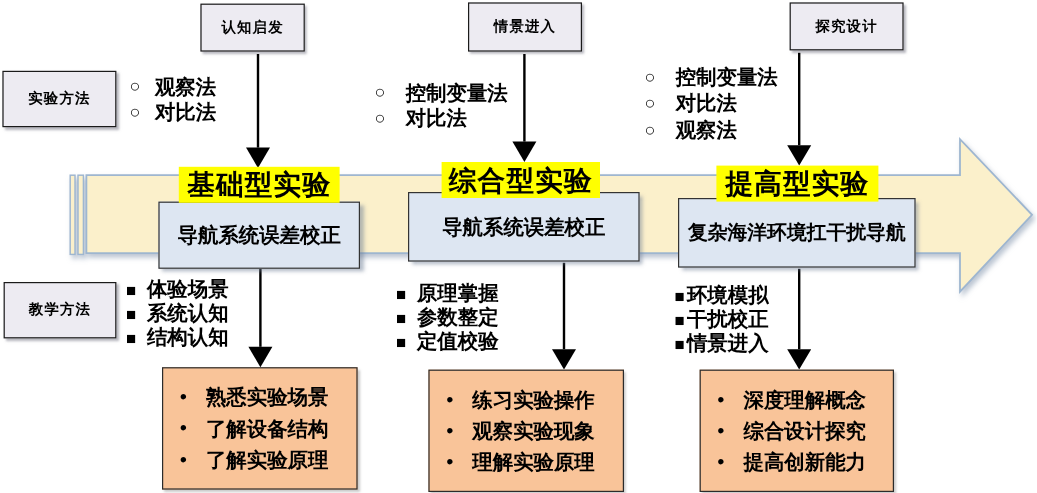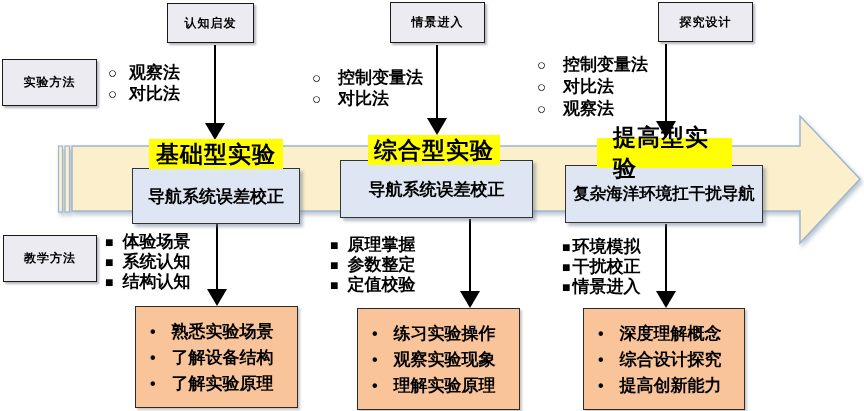--- a/index.html
+++ b/index.html
@@ -114,21 +114,21 @@
         <span>观察法</span>
       </div>
   </div>
 
   <div class="abs stagelabel" style="left:149px;top:139px;width:134px;height:30px;">
     <span>基础型实验</span>
   </div>
   <div class="abs stagelabel" style="left:368px;top:135px;width:132px;height:30px;">
     <span>综合型实验</span>
   </div>
-  <div class="abs stagelabel" style="left:597px;top:138px;width:135px;height:30px;padding-left:16px;">
+  <div class="abs stagelabel" style="left:597px;top:138px;width:135px;height:30px;">
     <span>提高型实验</span>
   </div>
 
   <div class="abs expbox" style="left:132px;top:168px;width:168px;height:56px;">
     <span>导航系统误差校正</span>
   </div>
   <div class="abs expbox" style="left:340px;top:160px;width:193px;height:58px;">
     <span>导航系统误差校正</span>
   </div>
   <div class="abs expbox" style="left:565px;top:165px;width:198px;height:58px;font-size:16.5px;">

